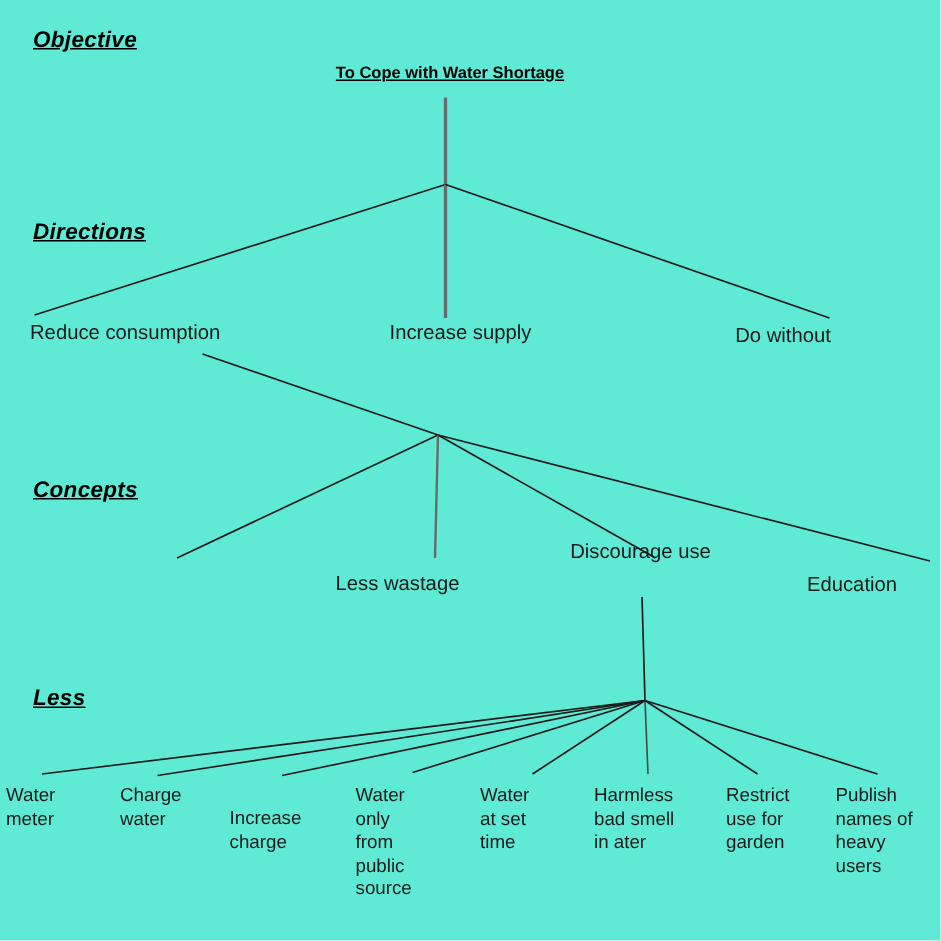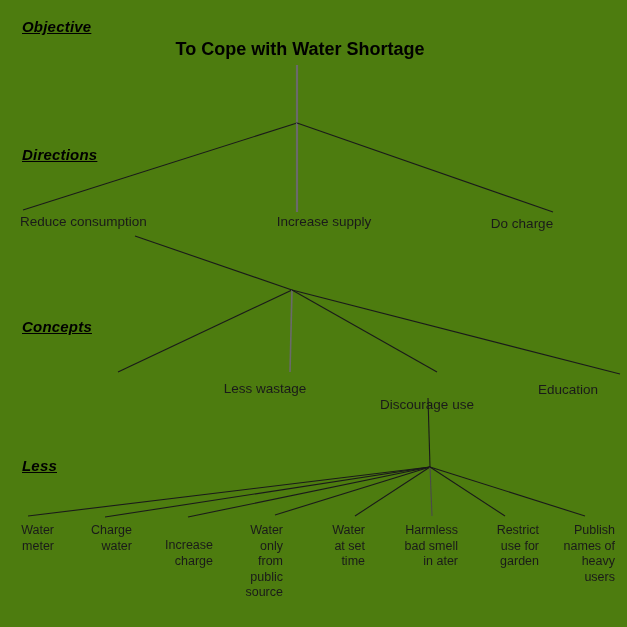--- a/index.html
+++ b/index.html
@@ -8,21 +8,21 @@
     background: #ffffff;
   }
   body {
     font-family: "Liberation Sans", sans-serif;
     color: #000000;
   }
   #canvas {
     position: relative;
     width: 627px;
     height: 627px;
-    background: #4d7c0f;
+    background: #5eead4;
     overflow: hidden;
   }
   #links {
     position: absolute;
     left: 0;
     top: 0;
     width: 627px;
     height: 627px;
   }
   .level-label {
@@ -40,28 +40,29 @@
     line-height: 16px;
     white-space: nowrap;
     color: #1a1a1a;
   }
   .node.center {
     transform: translateX(-50%);
     text-align: center;
   }
   .node.objective {
     font-weight: bold;
-    font-size: 18px;
+    font-size: 11px;
     color: #000000;
+    text-decoration: underline;
   }
   .node.idea {
     white-space: normal;
     font-size: 12.5px;
     line-height: 15.5px;
-    text-align: right;
+    text-align: left;
   }
 </style>
 </head>
 <body>
 
 <div id="canvas">
 
   <svg id="links" viewBox="0 0 627 627" xmlns="http://www.w3.org/2000/svg">
     <g stroke="#1a1a1a" stroke-width="1.1" fill="none" shape-rendering="geometricPrecision">
 
@@ -92,25 +93,25 @@
   </svg>
 
   <div class="level-label" style="left:22px; top:18px;">Objective</div>
   <div class="level-label" style="left:22px; top:146px;">Directions</div>
   <div class="level-label" style="left:22px; top:318px;text-align:center;">Concepts</div>
   <div class="level-label" style="left:22px; top:457px;">Less</div>
 
   <div class="node center objective" style="left:300px; top:41px;">To Cope with Water Shortage</div>
 
   <div class="node" style="left:20px; top:214px;">Reduce consumption</div>
-  <div class="node center" style="left:324px; top:214px;text-align:right;">Increase supply</div>
-  <div class="node center" style="left:522px; top:216px;">Do charge</div>
+  <div class="node center" style="left:307px; top:214px;text-align:right;">Increase supply</div>
+  <div class="node center" style="left:522px; top:216px;">Do without</div>
 
   <div class="node center" style="left:265px; top:381px;">Less wastage</div>
-  <div class="node center" style="left:427px; top:397px;">Discourage use</div>
+  <div class="node center" style="left:427px; top:360px;">Discourage use</div>
   <div class="node center" style="left:568px; top:382px;">Education</div>
 
   <div class="node idea" style="left:4px; top:523px; width:50px;">Water meter</div>
   <div class="node idea" style="left:80px; top:523px; width:52px;">Charge water</div>
   <div class="node idea" style="left:153px; top:523px; width:60px;margin-top:15px;">Increase charge</div>
   <div class="node idea" style="left:237px; top:523px; width:46px;">Water only from public source</div>
   <div class="node idea" style="left:320px; top:523px; width:45px;">Water at set time</div>
   <div class="node idea" style="left:396px; top:523px; width:62px;">Harmless bad smell in ater</div>
   <div class="node idea" style="left:557px; top:523px; width:58px;">Publish names of  heavy users</div>
   <div class="node idea" style="left:484px; top:523px; width:55px;">Restrict use  for garden</div>

